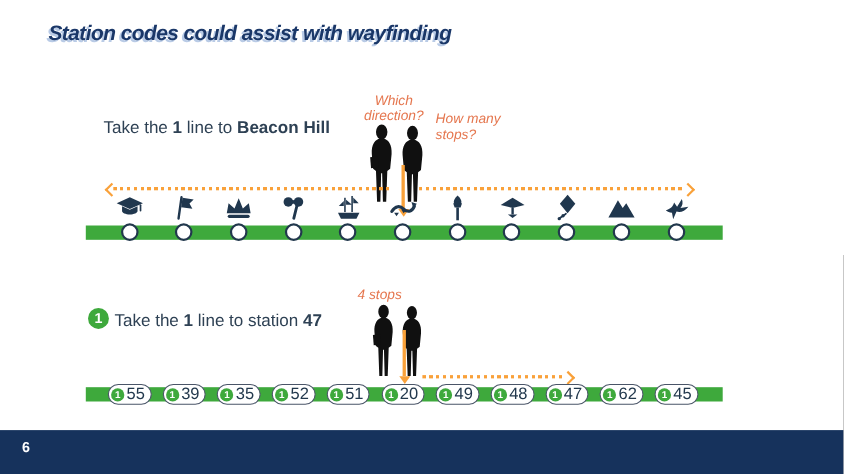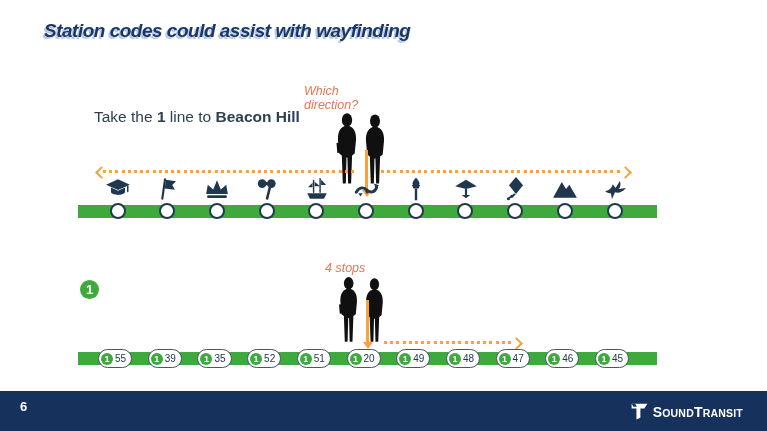--- a/index.html
+++ b/index.html
@@ -42,21 +42,21 @@
   .badge{
     position:absolute;height:17px;background:#fff;border:1.6px solid #4a5568;
     border-radius:10px;display:flex;align-items:center;gap:2px;
     padding:0 5px 0 2px;box-sizing:content-box;
   }
   .badge .bcirc{
     width:12px;height:12px;border-radius:50%;background:#3ea93c;color:#fff;
     font-size:9px;font-weight:bold;display:flex;align-items:center;justify-content:center;
     flex:0 0 auto;
   }
-  .badge .bnum{font-size:10px;color:#22384d;}
+  .badge .bnum{font-size:15px;color:#22384d;}
   
   .dash{
     position:absolute;height:3px;
     background:repeating-linear-gradient(90deg,#f9a13a 0 3px,transparent 3px 6.2px);
   }
   .chev{
     position:absolute;width:7px;height:7px;
     border-top:2.5px solid #f9a13a;border-right:2.5px solid #f9a13a;
   }
   .chev-right{transform:rotate(45deg);}
@@ -82,21 +82,22 @@
 </style>
 </head>
 <body>
 
 <div class="slide">
 
   <div class="title">Station codes could assist with wayfinding</div>
 
   <div class="instr instr-top"><span>Take the </span><b>1</b><span> line to </span><b>Beacon Hill</b></div>
 
-  <div class="note" style="left:304px;top:84px;width:76px;">Which direction?</div>
+  <div class="note" style="left:320px;top:84px;width:76px;text-align:center;">Which direction?</div>
+  <div class="note" style="left:396px;top:101px;width:82px;">How many stops?</div>
 
   <svg class="people" style="left:334px;top:112px;width:56px;height:76px;" viewBox="0 0 56 76" fill="#101010">
     <ellipse cx="13" cy="8" rx="5.2" ry="6.8"></ellipse>
     <path d="M13 13.5c-6.5.8-9.5 6.5-9 14.5l1.2 13.5 2.6 2 1 28h3l.7-26h.9l.7 26h3l1-28 2.6-2L22 28c.5-8-2.5-13.7-9-14.5z"></path>
     <path d="M2.5 31l7-1 .8 10-7 1z"></path>
     <g transform="translate(28,1)">
       <ellipse cx="13" cy="8" rx="5" ry="6.6"></ellipse>
       <path d="M13 13.5c-6.5.8-9.5 6.5-9 14.5l1.2 13.5 2.6 2 1 27h3l.7-25h.9l.7 25h3l1-27 2.6-2L22 28c.5-8-2.5-13.7-9-14.5z"></path>
     </g>
   </svg>
@@ -173,20 +174,21 @@
           <path d="M1 20 9 5.5l4 6.5 3-4 7 12z"></path>
         </svg></div>
       <div class="dot" style="left: 556.8px; top: 203px;"></div>
       <div class="sicon" style="left: 602px; top: 176px;"><svg viewBox="0 0 24 24" fill="#20374e">
           <path d="M3 14c4-1 6-3 7-6.5l2.5 3.5 4-6.5c1 3 .8 5.5-1.2 7.5l6.7-1c-3 4-7 5-10 4l-2.8 6.5-1-5.5c-2.2 0-3.7-.8-5.2-2z"></path>
         </svg></div>
       <div class="dot" style="left: 606.5px; top: 203px;"></div>
     </div>
 
   <div class="line-bullet">1</div>
+  <div class="instr instr-bottom"><span>Take the </span><b>1</b><span> line to station </span><b>47</b></div>
 
   <div class="note" style="left:325px;top:261px;width:70px;">4 stops</div>
 
   <svg class="people" style="left:336px;top:276px;width:53px;height:70px;" viewBox="0 0 56 76" fill="#101010">
     <ellipse cx="13" cy="8" rx="5.2" ry="6.8"></ellipse>
     <path d="M13 13.5c-6.5.8-9.5 6.5-9 14.5l1.2 13.5 2.6 2 1 28h3l.7-26h.9l.7 26h3l1-28 2.6-2L22 28c.5-8-2.5-13.7-9-14.5z"></path>
     <path d="M2.5 31l7-1 .8 10-7 1z"></path>
     <g transform="translate(28,1)">
       <ellipse cx="13" cy="8" rx="5" ry="6.6"></ellipse>
       <path d="M13 13.5c-6.5.8-9.5 6.5-9 14.5l1.2 13.5 2.6 2 1 27h3l.7-25h.9l.7 25h3l1-27 2.6-2L22 28c.5-8-2.5-13.7-9-14.5z"></path>
@@ -232,32 +234,25 @@
       <div class="badge" style="left: 445.9px; top: 349px;">
         <span class="bcirc">1</span>
         <span class="bnum">48</span>
       </div>
       <div class="badge" style="left: 495.6px; top: 349px;">
         <span class="bcirc">1</span>
         <span class="bnum">47</span>
       </div>
       <div class="badge" style="left: 545.3px; top: 349px;">
         <span class="bcirc">1</span>
-        <span class="bnum">46</span>
+        <span class="bnum">62</span>
       </div>
       <div class="badge" style="left: 595px; top: 349px;">
         <span class="bcirc">1</span>
         <span class="bnum">45</span>
       </div>
     </div>
 
   <div class="footer">
     <div class="page-num">6</div>
-    <div class="logo">
-      <svg width="21" height="21" viewBox="0 0 24 24" fill="#ffffff">
-        <path d="M3 3h18l-3.5 5.5H13V19l-4.5 2V8.5H3z"></path>
-        <path d="M3 3l2 3.5h4L7 3z" fill="#16325c"></path>
-      </svg>
-      <div class="logo-text"><span class="cap">S</span><span class="low">OUND</span><span class="cap">T</span><span class="low">RANSIT</span></div>
-    </div>
   </div>
 
 </div>
 
 </body></html>

